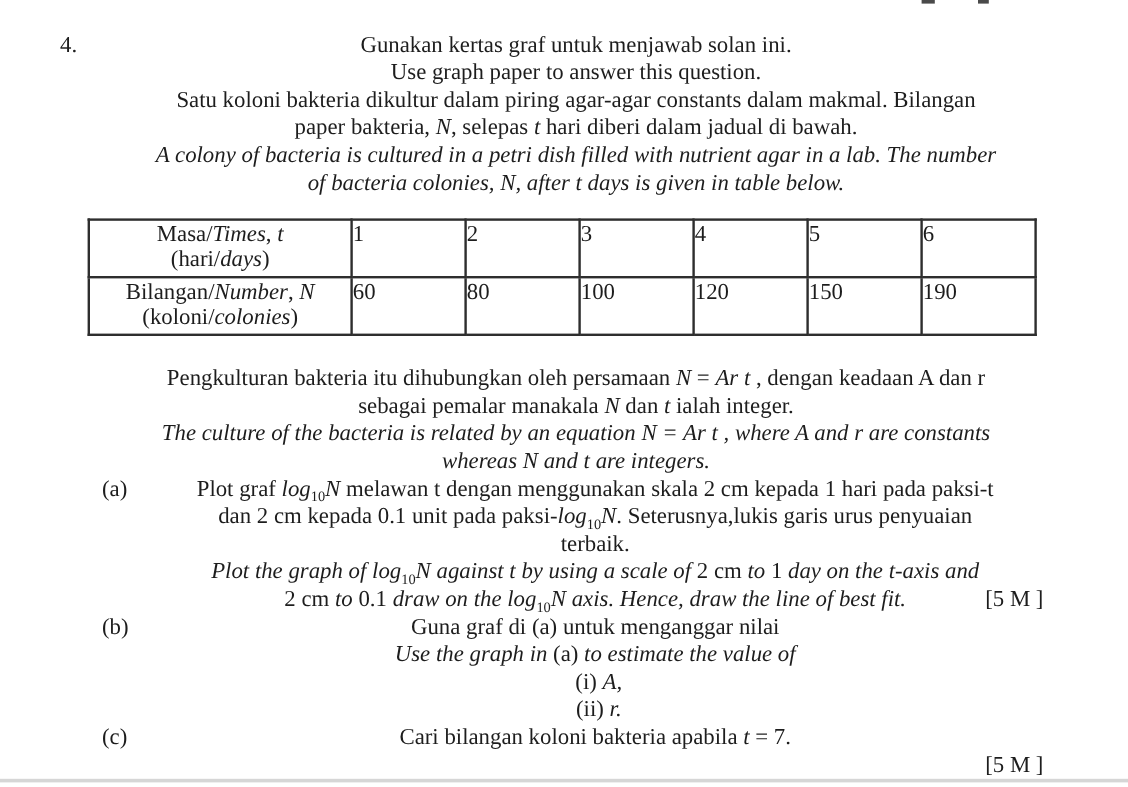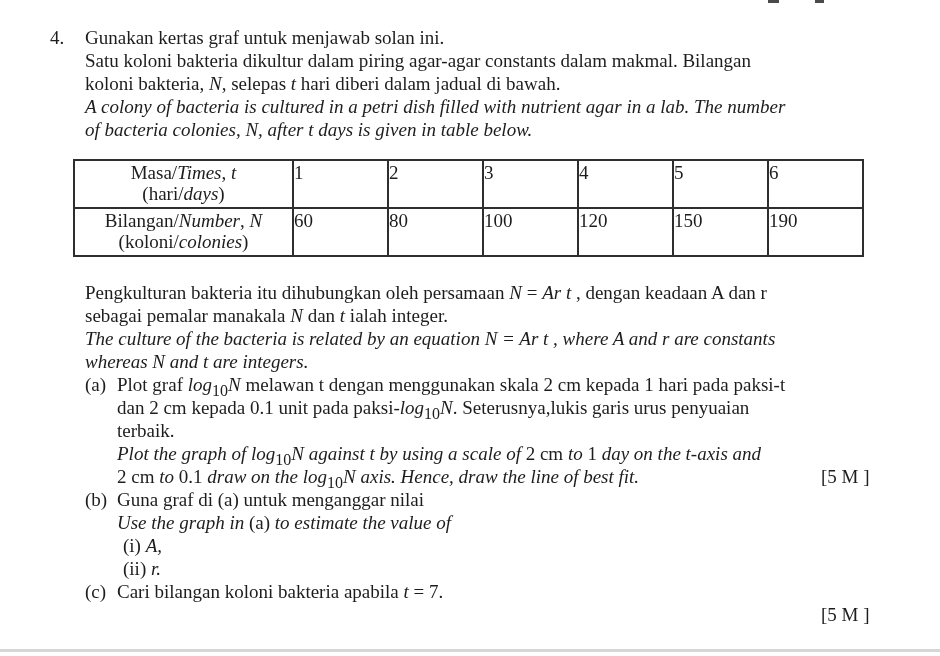--- a/index.html
+++ b/index.html
@@ -8,23 +8,23 @@
     position:relative;width:940px;height:656px;background:#ffffff;
     font-family:"Liberation Serif","DejaVu Serif",serif;color:#1d1d1d;
     overflow:hidden;
   }
   .frag{position:absolute;top:0;background:#4a4a4a;}
   .frag1{left:768px;width:11px;height:3px;}
   .frag2{left:815px;width:9px;height:3px;}
   .qrow{position:absolute;left:50px;top:26px;width:840px;display:flex;}
   .qnum{width:35px;font-size:19px;line-height:23px;}
   .qbody{width:790px;}
-  .line{font-size:19px;line-height:23px;height:23px;white-space:nowrap;position:relative;}
+  .line{font-size:19px;line-height:23px;height:23px;white-space:nowrap;position:relative;text-align:center;}
   .i{font-style:italic;}
-  sub{font-size:16px;line-height:0;}
+  sub{font-size:12px;line-height:0;}
   .marks{position:absolute;left:704px;top:0;font-style:normal;}
   .sub-item{padding-left:6px;}
   .dtable{
     border-collapse:collapse;margin:18px 0 24px -12px;table-layout:fixed;
   }
   .dtable th,.dtable td{
     border:2px solid #2e2e2e;font-weight:normal;font-size:19px;
     vertical-align:top;padding:1px 0 3px 0;
   }
   .dtable th{width:217px;}
@@ -42,22 +42,23 @@
 
 <div class="page">
   <div class="frag frag1"></div>
   <div class="frag frag2"></div>
 
   <div class="qrow">
     <div class="qnum">4.</div>
     <div class="qbody">
       <div>
           <div class="line"><span>Gunakan kertas graf untuk menjawab solan ini.</span></div>
+          <div class="line"><span>Use graph paper to answer this question.</span></div>
           <div class="line"><span>Satu koloni bakteria dikultur dalam piring agar-agar constants dalam makmal. Bilangan</span></div>
-          <div class="line"><span>koloni bakteria, </span><span class="i">N</span><span>, selepas </span><span class="i">t</span><span> hari diberi dalam jadual di bawah.</span></div>
+          <div class="line"><span>paper bakteria, </span><span class="i">N</span><span>, selepas </span><span class="i">t</span><span> hari diberi dalam jadual di bawah.</span></div>
           <div class="line"><span class="i">A colony of bacteria is cultured in a petri dish filled with nutrient agar in a lab. The number</span></div>
           <div class="line"><span class="i">of bacteria colonies, N, after t days is given in table below.</span></div>
         </div>
       <table class="dtable">
         <tbody>
             <tr>
               <th>
                 <div class="tline"><span>Masa/</span><span class="i">Times</span><span>, </span><span class="i">t</span></div>
                 <div class="tline"><span>(hari/</span><span class="i">days</span><span>)</span></div>
               </th>

